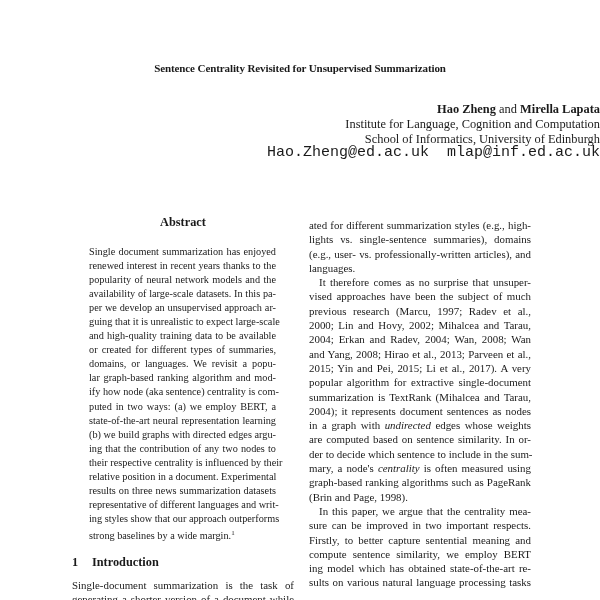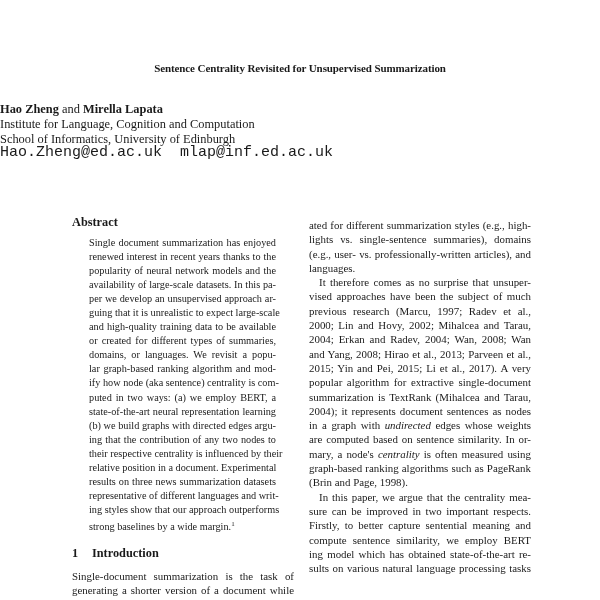--- a/index.html
+++ b/index.html
@@ -9,34 +9,34 @@
     font-family: "Liberation Serif", serif;
     position: relative;
   }
   .page { position: absolute; left: 0; top: 0; width: 600px; height: 600px; }
   .title {
     position: absolute; top: 62px; left: 0; width: 600px;
     text-align: center; font-weight: bold; font-size: 11px; letter-spacing: -0.1px;
   }
   .authors-block {
     position: absolute; top: 102px; left: 0; width: 600px;
-    text-align: left; font-size: 12.4px; line-height: 14.8px;
+    text-align: right; font-size: 12.4px; line-height: 14.8px;
   }
   .authors-block b { font-weight: bold; }
   .mono { font-family: "Liberation Mono", monospace; font-size: 15px; }
   .col {
     position: absolute; top: 215px; width: 222px;
     font-size: 10.9px; line-height: 14.3px;
     text-align: justify;
   }
   .col-left { left: 72px; }
   .col-right { left: 309px; top: 218px; }
   .abstract-head {
-    font-weight: bold; font-size: 12.3px;
-    margin-bottom: 7px; line-height: 14px;
+    text-align: center; font-weight: bold; font-size: 12.3px;
+    margin-bottom: 16px; line-height: 14px;
   }
   .abstract-body {
     margin-left: 17px; margin-right: 0px; width: 187px;
     font-size: 10.25px; line-height: 14.05px; text-align: justify;
   }
   .section-head {
     font-weight: bold; font-size: 12.3px; margin-top: 12px; margin-bottom: 8px;
   }
   .section-head .num { display: inline-block; width: 20px; }
   .line { display: block; white-space: nowrap; text-align-last: justify; text-align: justify; }
@@ -110,20 +110,21 @@
         <span class="line">previous research (Marcu, 1997; Radev et al.,</span>
         <span class="line">2000; Lin and Hovy, 2002; Mihalcea and Tarau,</span>
         <span class="line">2004; Erkan and Radev, 2004; Wan, 2008; Wan</span>
         <span class="line">and Yang, 2008; Hirao et al., 2013; Parveen et al.,</span>
         <span class="line">2015; Yin and Pei, 2015; Li et al., 2017).  A very</span>
         <span class="line">popular algorithm for extractive single-document</span>
         <span class="line">summarization is TextRank (Mihalcea and Tarau,</span>
         <span class="line">2004); it represents document sentences as nodes</span>
         <span class="line"><span style="white-space: pre;">in a graph with </span><em>undirected</em><span style="white-space: pre;"> edges whose weights</span></span>
         <span class="line">are computed based on sentence similarity.  In or-</span>
+        <span class="line">der to decide which sentence to include in the sum-</span>
         <span class="line"><span style="white-space: pre;">mary, a node's </span><em>centrality</em><span style="white-space: pre;"> is often measured using</span></span>
         <span class="line">graph-based ranking algorithms such as PageRank</span>
         <span class="line last">(Brin and Page, 1998).</span>
       </div>
       <div>
         <span class="line" style="text-indent: 10px;">In this paper, we argue that the centrality mea-</span>
         <span class="line">sure can be improved in two important respects.</span>
         <span class="line">Firstly, to better capture sentential meaning and</span>
         <span class="line">compute sentence similarity, we employ BERT</span>
         <span class="line">ing model which has obtained state-of-the-art re-</span>

